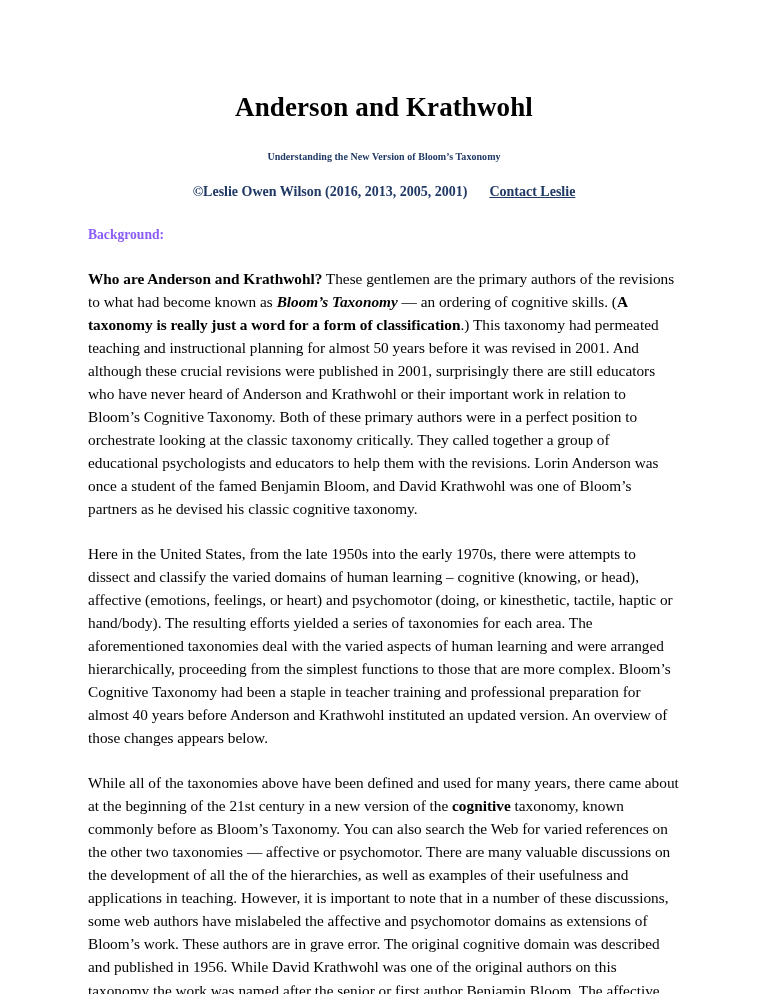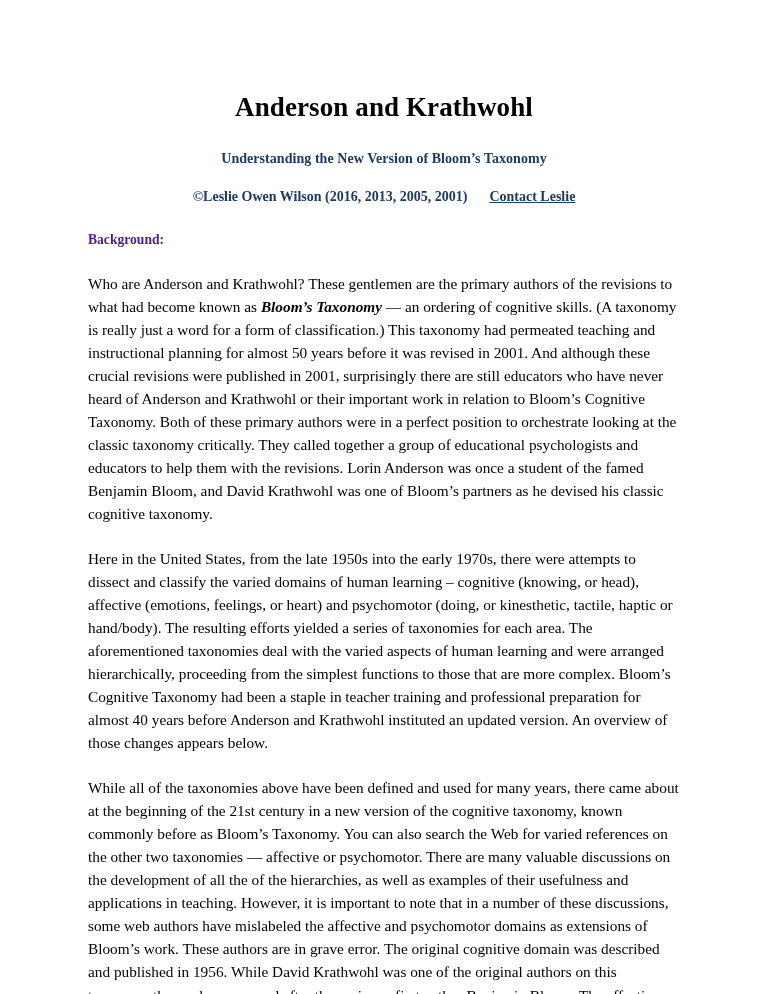--- a/index.html
+++ b/index.html
@@ -37,21 +37,21 @@
     font-weight: bold;
     text-align: center;
     line-height: 1.15;
     letter-spacing: 0.1px;
     margin: 0;
   }
   .title-1 { padding-top: 92px; }
   .title-2 { padding-top: 22px; }
 
   .doc-subtitle {
-    font-size: 14px;
+    font-size: 10px;
     font-weight: bold;
     text-align: center;
     color: #1f3864;
     margin: 0;
     padding-top: 28px;
     letter-spacing: 0.05px;
   }
 
   .credit-line {
     text-align: center;
@@ -76,36 +76,36 @@
     line-height: 1.42;
     margin: 0;
     padding-top: 23px;
     padding-left: 14px;
     padding-right: 14px;
   }
 
   .section-label {
     font-size: 13.6px;
     font-weight: bold;
-    color: #4c1d95;
+    color: #8b5cf6;
     margin: 0;
     padding-top: 27px;
   }
 
   
   .body-para {
     font-size: 15.3px;
     line-height: 1.505;
     text-align: left;
     margin: 0;
     padding-top: 22px;
   }
   .body-para.first { padding-top: 24px; }
 
-  .b  { font-weight: normal; text-align: center; }
+  .b  { font-weight: bold; text-align: center; }
   .bi { font-weight: bold; font-style: italic; }
 </style>
 </head>
 <body>
 
 <div class="page">
   <div class="content">
 
     <h1 class="doc-title title-1">Anderson and Krathwohl</h1>
 

